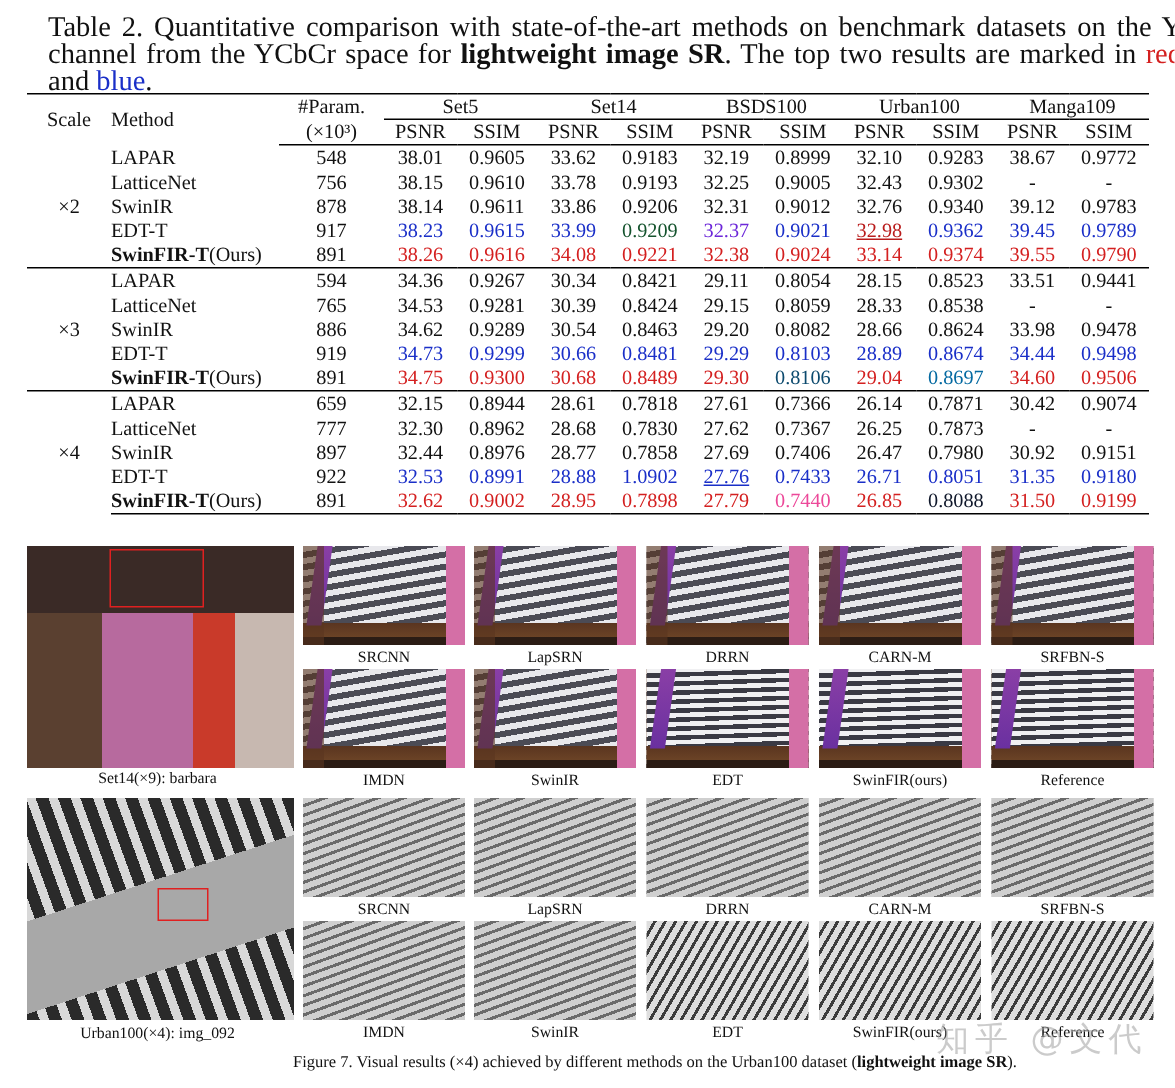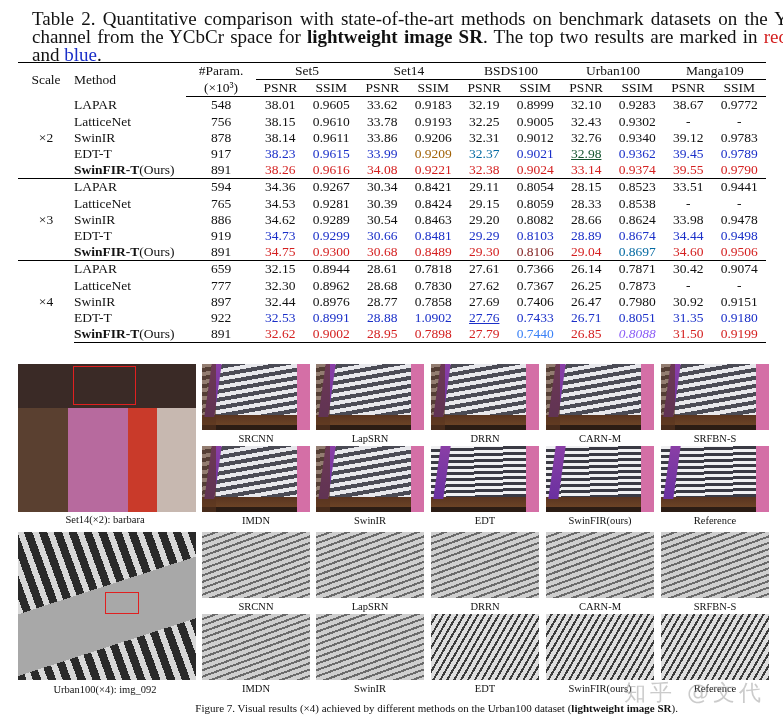--- a/index.html
+++ b/index.html
@@ -129,24 +129,24 @@
         <td>0.9340</td>
         <td>39.12</td>
         <td>0.9783</td>
       </tr>
       <tr>
         <td class="method-cell"><span>EDT-T</span></td>
         <td class="param-cell">917</td>
         <td style="color: rgb(26, 47, 200);">38.23</td>
         <td style="color: rgb(26, 47, 200);">0.9615</td>
         <td style="color: rgb(26, 47, 200);">33.99</td>
-        <td style="color: #a16207;">0.9209</td>
-        <td style="color: #0369a1;">32.37</td>
+        <td style="color: #14532d;">0.9209</td>
+        <td style="color: #6d28d9;">32.37</td>
         <td style="color: rgb(26, 47, 200);">0.9021</td>
-        <td style="color: #14532d; text-decoration: underline;">32.98</td>
+        <td style="color: #b91c1c; text-decoration: underline;">32.98</td>
         <td style="color: rgb(26, 47, 200);">0.9362</td>
         <td style="color: rgb(26, 47, 200);">39.45</td>
         <td style="color: rgb(26, 47, 200);">0.9789</td>
       </tr>
       <tr>
         <td class="method-cell ours"><span>SwinFIR-T</span><span class="o">(Ours)</span></td>
         <td class="param-cell">891</td>
         <td style="color: rgb(212, 32, 32);">38.26</td>
         <td style="color: rgb(212, 32, 32);">0.9616</td>
         <td style="color: rgb(212, 32, 32);">34.08</td>
@@ -216,21 +216,21 @@
         <td style="color: rgb(26, 47, 200);">0.9498</td>
       </tr>
       <tr>
         <td class="method-cell ours"><span>SwinFIR-T</span><span class="o">(Ours)</span></td>
         <td class="param-cell">891</td>
         <td style="color: rgb(212, 32, 32);">34.75</td>
         <td style="color: rgb(212, 32, 32);">0.9300</td>
         <td style="color: rgb(212, 32, 32);">30.68</td>
         <td style="color: rgb(212, 32, 32);">0.8489</td>
         <td style="color: rgb(212, 32, 32);">29.30</td>
-        <td style="color: #7f1d1d;">0.8106</td>
+        <td style="color: #0c4a6e;">0.8106</td>
         <td style="color: rgb(212, 32, 32);">29.04</td>
         <td style="color: #0369a1;">0.8697</td>
         <td style="color: rgb(212, 32, 32);">34.60</td>
         <td style="color: rgb(212, 32, 32);">0.9506</td>
       </tr>
       <tr class="sep">
         <td rowspan="5" class="scale-cell">×4</td>
         <td class="method-cell"><span>LAPAR</span></td>
         <td class="param-cell">659</td>
         <td>32.15</td>
@@ -287,34 +287,34 @@
         <td style="color: rgb(26, 47, 200);">0.9180</td>
       </tr>
       <tr class="last">
         <td class="method-cell ours"><span>SwinFIR-T</span><span class="o">(Ours)</span></td>
         <td class="param-cell">891</td>
         <td style="color: rgb(212, 32, 32);">32.62</td>
         <td style="color: rgb(212, 32, 32);">0.9002</td>
         <td style="color: rgb(212, 32, 32);">28.95</td>
         <td style="color: rgb(212, 32, 32);">0.7898</td>
         <td style="color: rgb(212, 32, 32);">27.79</td>
-        <td style="color: #3b82f6;">0.7440</td>
+        <td style="color: #ec4899;">0.7440</td>
         <td style="color: rgb(212, 32, 32);">26.85</td>
-        <td style="color: #8b5cf6; font-style: italic;">0.8088</td>
+        <td style="color: #0f172a;">0.8088</td>
         <td style="color: rgb(212, 32, 32);">31.50</td>
         <td style="color: rgb(212, 32, 32);">0.9199</td>
       </tr>
     </tbody>
 </table>
 
 <div class="fig" style="left:0;top:0;">
 
   <div class="img barbara-full" style="left:18px;top:364px;width:178px;height:148px;"></div>
   <div class="redbox" style="left:73px;top:366px;width:61px;height:37px;"></div>
-  <div class="lbl" style="left:30px;top:514px;width:150px;">Set14(×2): barbara</div>
+  <div class="lbl" style="left:30px;top:514px;width:150px;">Set14(×9): barbara</div>
   <div id="row0">
       <div class="img barb" style="left: 202px; top: 364px; width: 108px; height: 66px;"></div>
       <div class="lbl" style="left: 201px; top: 433px;">SRCNN</div>
       <div class="img barb" style="left: 202px; top: 446px; width: 108px; height: 66px;"></div>
       <div class="lbl" style="left: 201px; top: 515px;">IMDN</div>
       <div class="img barb" style="left: 316px; top: 364px; width: 108px; height: 66px;"></div>
       <div class="lbl" style="left: 315px; top: 433px;">LapSRN</div>
       <div class="img barb" style="left: 316px; top: 446px; width: 108px; height: 66px;"></div>
       <div class="lbl" style="left: 315px; top: 515px;">SwinIR</div>
       <div class="img barb" style="left: 431px; top: 364px; width: 108px; height: 66px;"></div>

